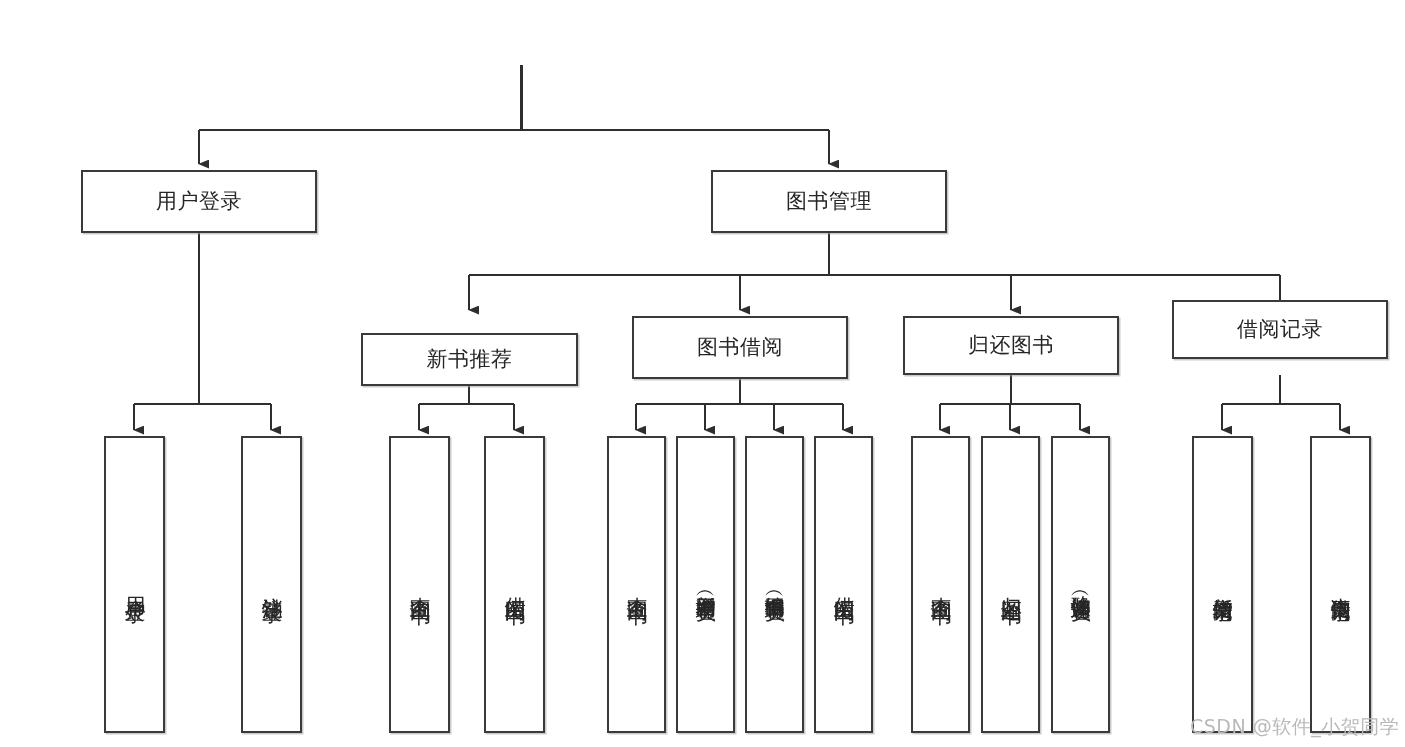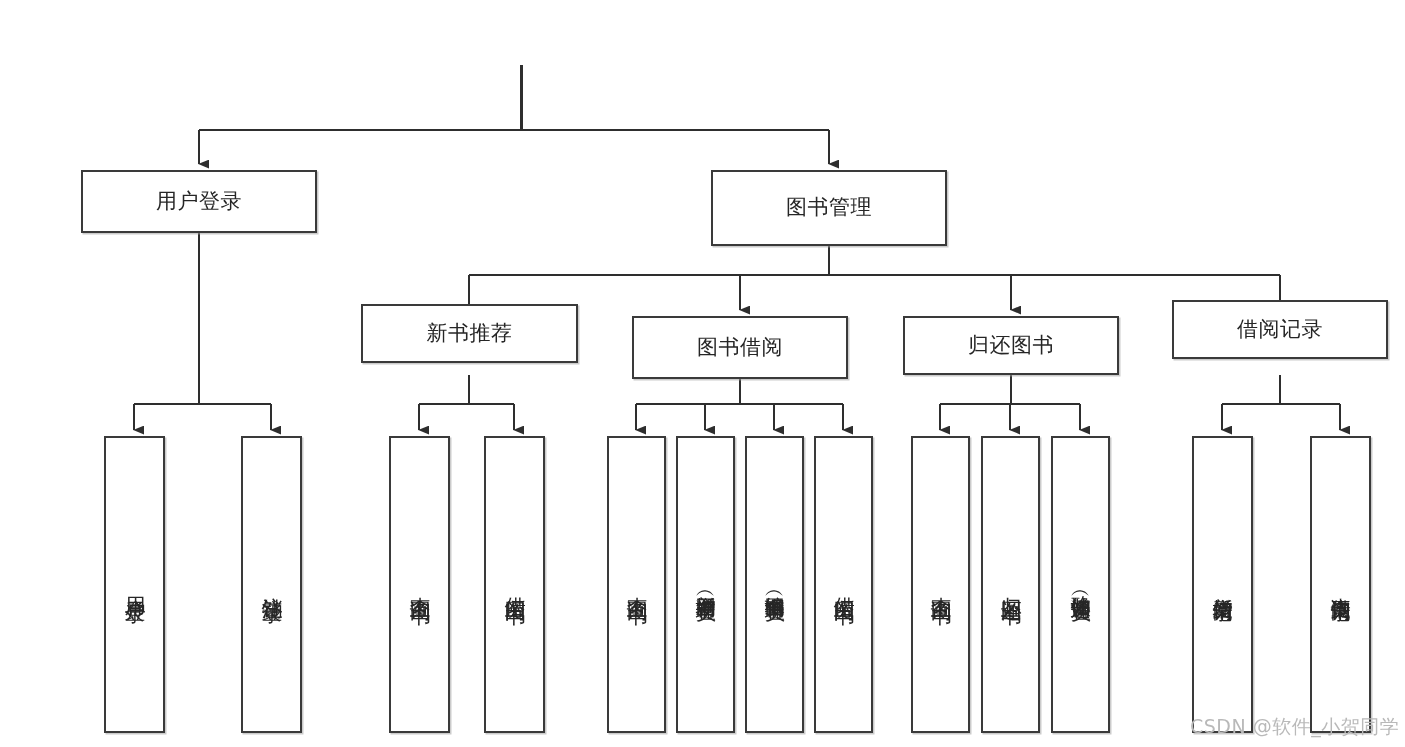--- a/index.html
+++ b/index.html
@@ -129,25 +129,25 @@
       <path d="M1222,404 L1222,430" marker-end="url(#arrowhead)"></path>
       <path d="M1340,404 L1340,430" marker-end="url(#arrowhead)"></path>
     </g>
   </svg>
 
 
   <div class="node-box" style="left:81px; top:170px; width:236px; height:63px;">
     <span class="node-h">用户登录</span>
   </div>
 
-  <div class="node-box" style="left:711px; top:170px; width:236px; height:76px;">
+  <div class="node-box" style="left:711px; top:170px; width:236px; height:63px;">
     <span class="node-h">图书管理</span>
   </div>
 
-  <div class="node-box" style="left:361px; top:304px; width:217px; height:59px;justify-content:center;">
+  <div class="node-box" style="left:361px; top:333px; width:217px; height:53px;justify-content:center;">
     <span class="node-h">新书推荐</span>
   </div>
 
   <div class="node-box" style="left:632px; top:316px; width:216px; height:63px;">
     <span class="node-h">图书借阅</span>
   </div>
 
   <div class="node-box" style="left:903px; top:316px; width:216px; height:59px;">
     <span class="node-h">归还图书</span>
   </div>

